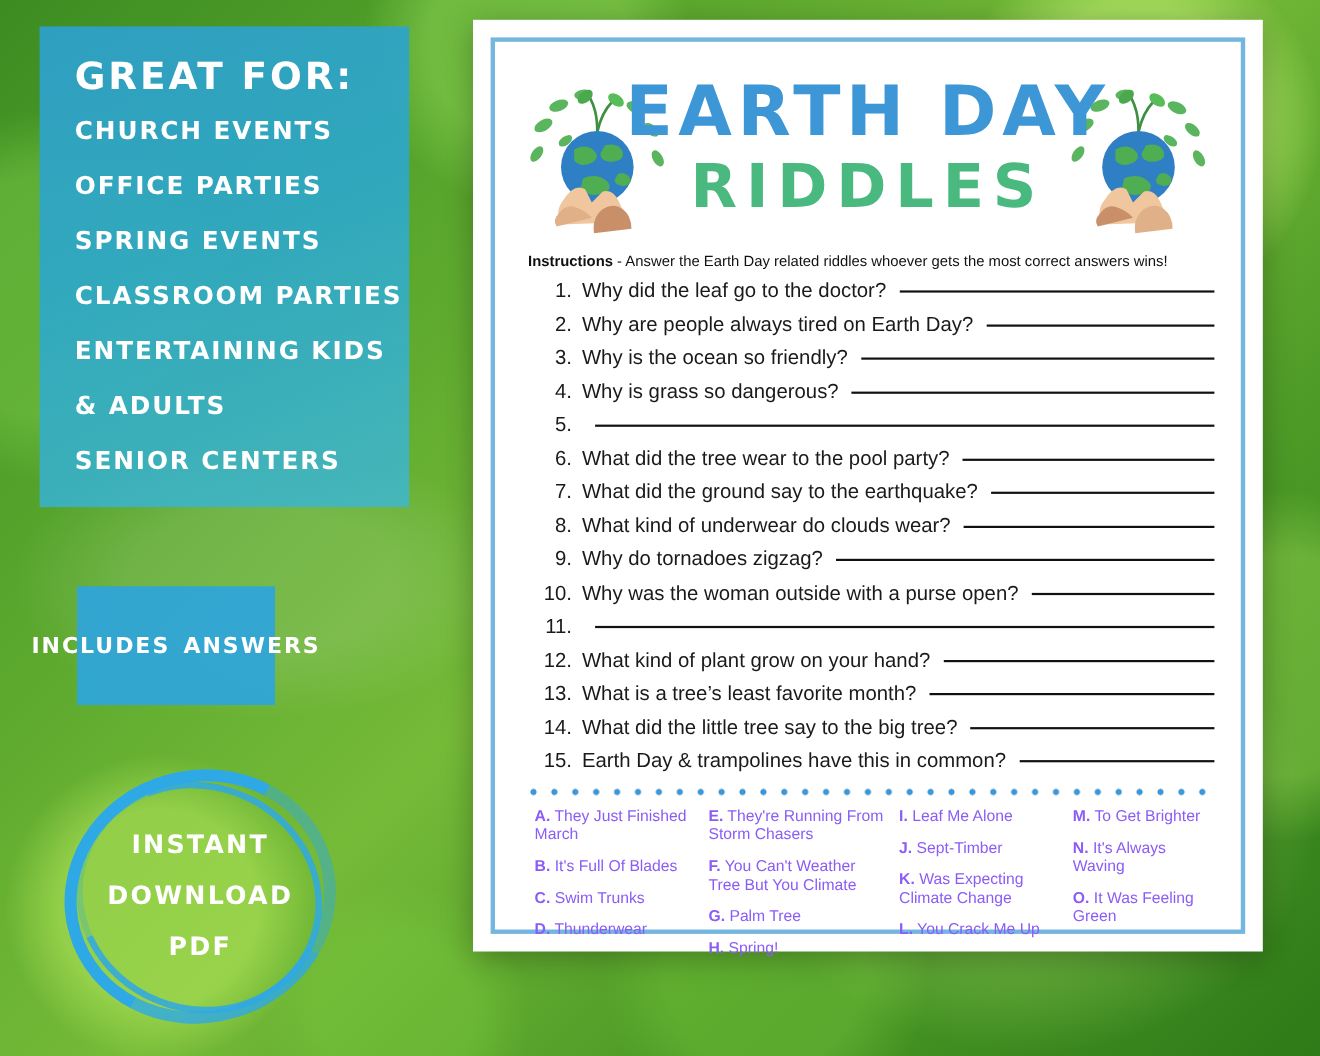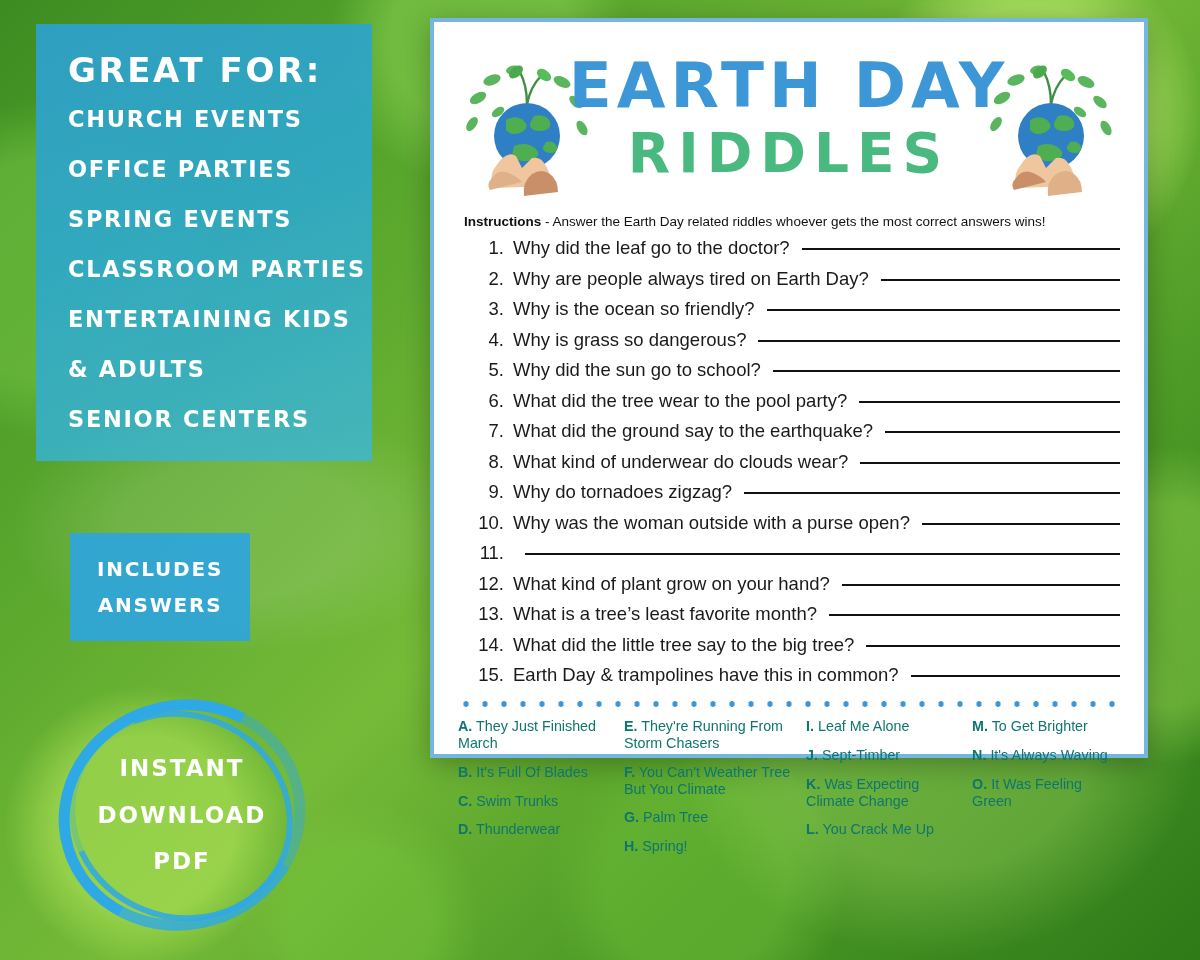--- a/index.html
+++ b/index.html
@@ -76,21 +76,20 @@
 
   .includes-answers {
     position: absolute;
     left: 70px;
     top: 533px;
     width: 180px;
     height: 108px;
     background: rgba(46,165,220,0.92);
     color: #fff;
     display: flex;
-    flex-direction: column;
     align-items: center;
     justify-content: center;
     gap: 12px;
     font-family: "DejaVu Sans", sans-serif;
   }
   .includes-answers span {
     font-size: 20px;
     letter-spacing: 1.8px;
     font-weight: 700;
     text-transform: uppercase;
@@ -136,24 +135,25 @@
     text-transform: uppercase;
     gap: 16px;
   }
 
   
   .sheet {
     position: absolute;
     left: 430px;
     top: 18px;
     width: 718px;
-    height: 740px;
+    height: 847px;
     background: #ffffff;
     box-shadow: 0 6px 26px rgba(0,0,0,0.28);
     box-sizing: border-box;
+    padding: 16px;
   }
   .sheet-inner {
     position: relative;
     width: 100%;
     height: 100%;
     border: 4px solid #74b6e0;
     box-sizing: border-box;
     padding: 12px 22px 14px 22px;
   }
 
@@ -253,24 +253,25 @@
   .answers {
     display: flex;
     gap: 2px;
     padding: 0 2px;
   }
   .ans-col {
     flex: 1 1 0;
   }
   .ans-item {
     font-size: 14.3px;
-    color: #0f766e;
+    color: #8b5cf6;
     line-height: 1.18;
     margin-bottom: 12px;
     font-family: "Liberation Sans", sans-serif;
+    margin-left: 12px;
   }
   .ans-item b { font-weight: 700; }
 
   .col-a { flex-grow: 1.02; }
   .col-b { flex-grow: 1.12; }
   .col-c { flex-grow: 1.02; }
   .col-d { flex-grow: 0.92; }
 </style>
 </head>
 <body>
@@ -395,21 +396,20 @@
         <span class="r-text">Why is the ocean so friendly?</span>
         <span class="r-line"></span>
       </li>
       <li class="riddle">
         <span class="r-num">4.</span>
         <span class="r-text">Why is grass so dangerous?</span>
         <span class="r-line"></span>
       </li>
       <li class="riddle">
         <span class="r-num">5.</span>
-        <span class="r-text">Why did the sun go to school?</span>
         <span class="r-line"></span>
       </li>
       <li class="riddle">
         <span class="r-num">6.</span>
         <span class="r-text">What did the tree wear to the pool party?</span>
         <span class="r-line"></span>
       </li>
       <li class="riddle">
         <span class="r-num">7.</span>
         <span class="r-text">What did the ground say to the earthquake?</span>

